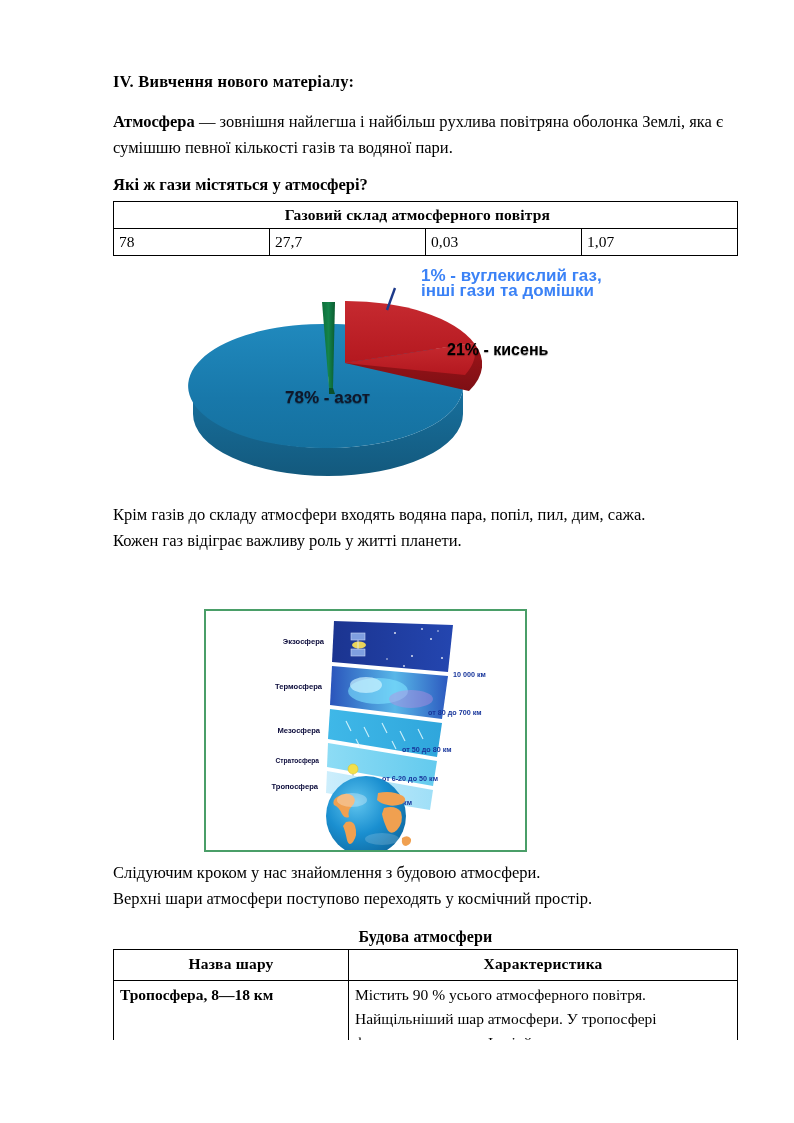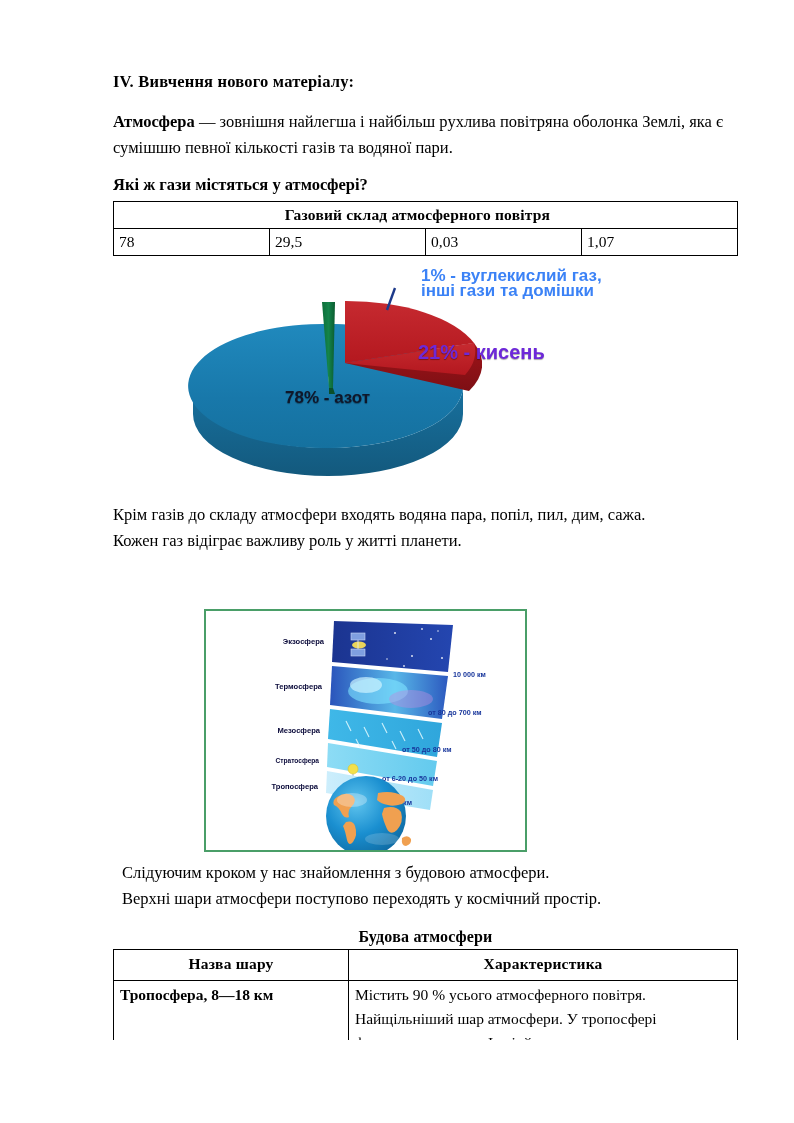--- a/index.html
+++ b/index.html
@@ -103,24 +103,24 @@
     white-space: nowrap;
   }
   .lbl-n2 {
     left: 102px;
     top: 122px;
     font-size: 17px;
     color: #0f172a;
     text-shadow: 0 1px 1px rgba(0,0,0,.35);
   }
   .lbl-o2 {
-    left: 235px;
+    left: 264px;
     top: 75px;
-    font-size: 20px;
-    color: #6d28d9;
+    font-size: 16px;
+    color: #000000;
     text-shadow: 0 1px 1px rgba(0,0,0,.35);
   }
   .lbl-co2 {
     left: 238px;
     top: 2px;
     font-size: 17px;
     color: #3b82f6;
     line-height: 15px;
   }
   .lbl-co2 span { display: block; }
@@ -133,21 +133,21 @@
     margin: 55px 0 8px 91px;
     border: 2px solid #4a9e68;
     background: #ffffff;
     box-sizing: border-box;
   }
   .atm-svg { display: block; }
 
   .para-after-fig {
     font-size: 16.5px;
     line-height: 26px;
-    margin: 0 0 16px 9px;
+    margin: 0 0 16px 0;
   }
 
   
   .struct-caption {
     text-align: center;
     font-weight: bold;
     font-size: 16px;
     letter-spacing: .2px;
     margin: 0 0 3px 0;
   }
@@ -194,21 +194,21 @@
     <div class="h-question">Які ж гази містяться у атмосфері?</div>
 
     <div class="gas-table-wrap">
       <table class="doc-table">
         <tbody>
           <tr>
             <td class="tbl-caption-cell" colspan="4">Газовий склад атмосферного повітря</td>
           </tr>
           <tr>
             <td>78</td>
-            <td>29,5</td>
+            <td>27,7</td>
             <td>0,03</td>
             <td>1,07</td>
           </tr>
         </tbody>
       </table>
     </div>
 
     <div class="chart-block">
       <div class="chart-inner">
         <svg class="pie-svg" width="440" height="232" viewBox="0 0 440 232">

